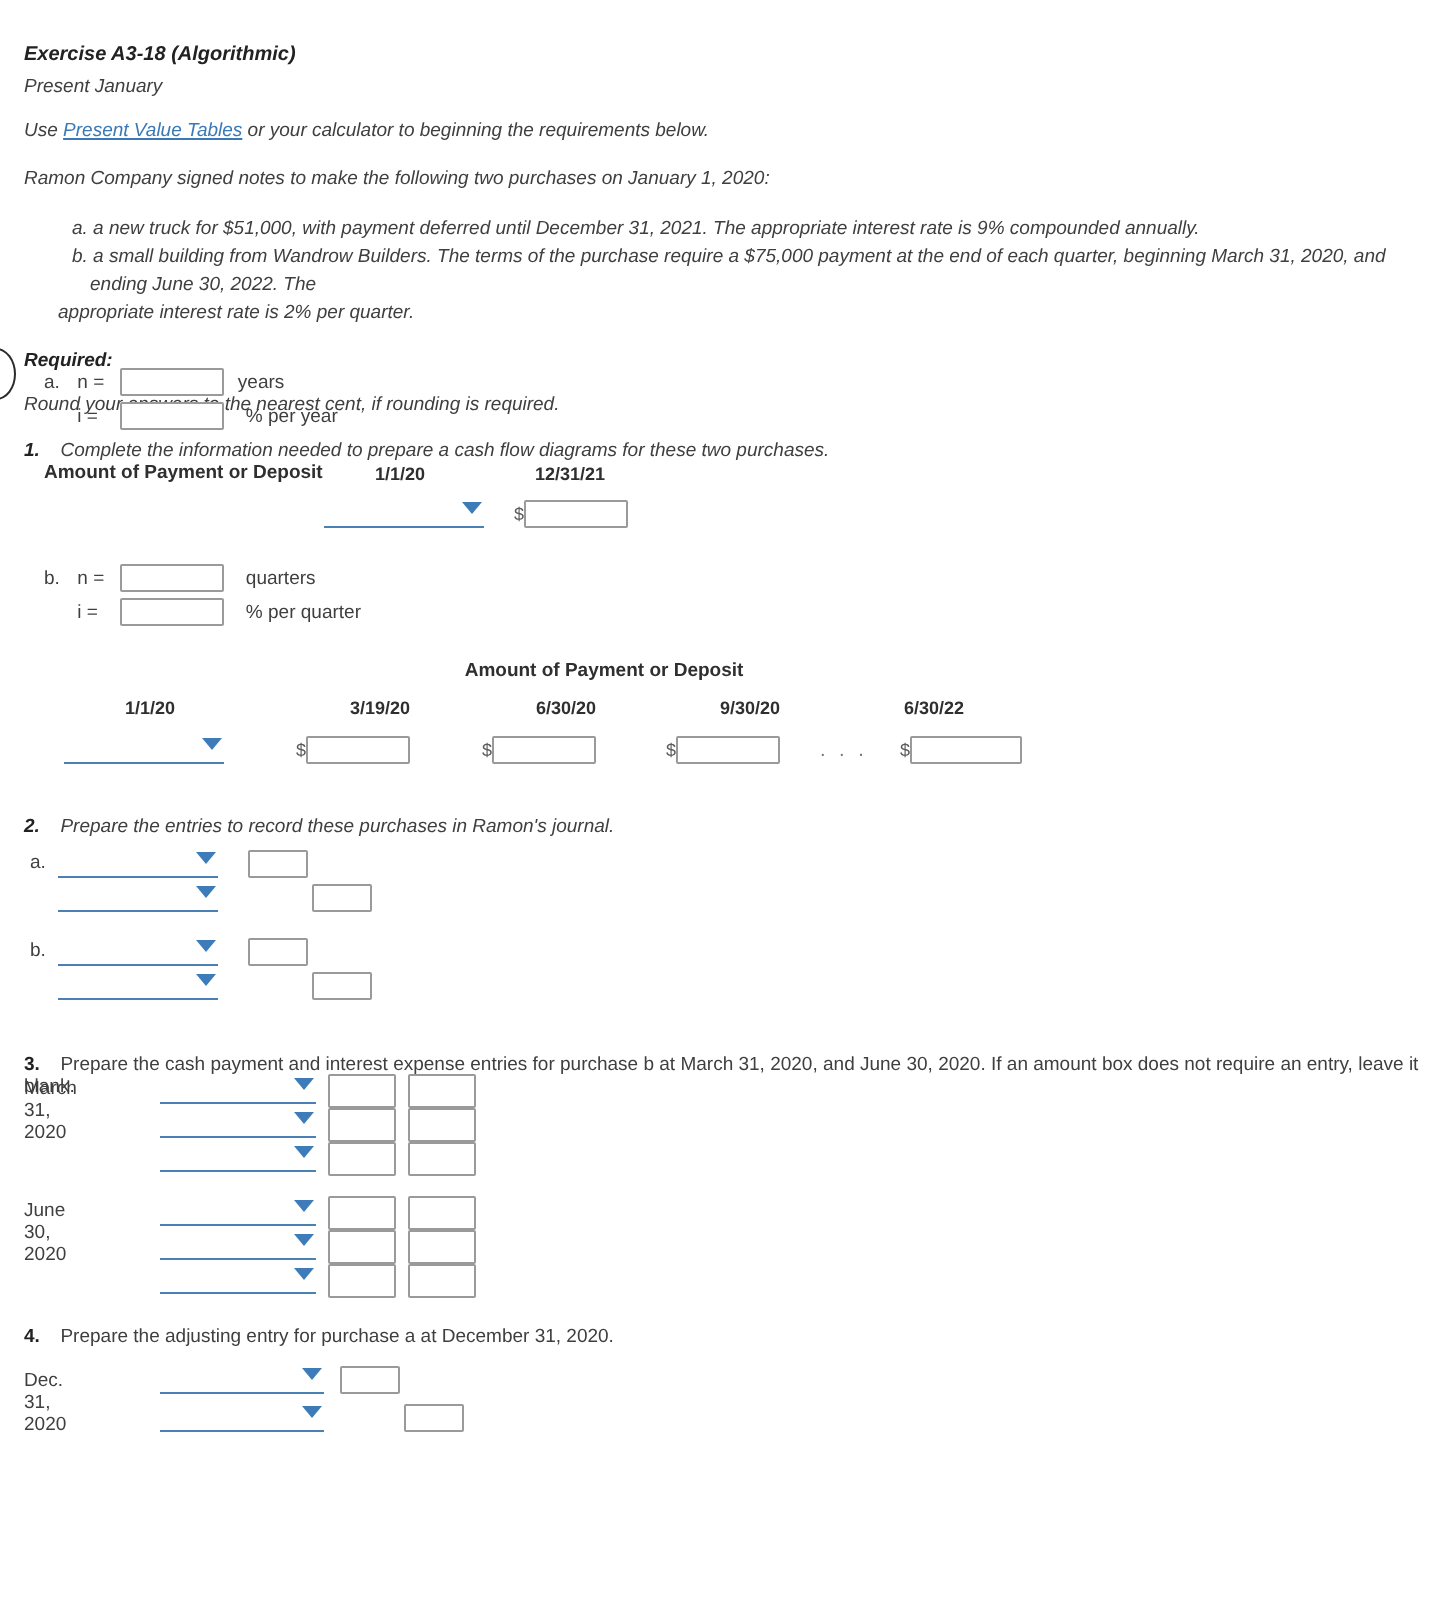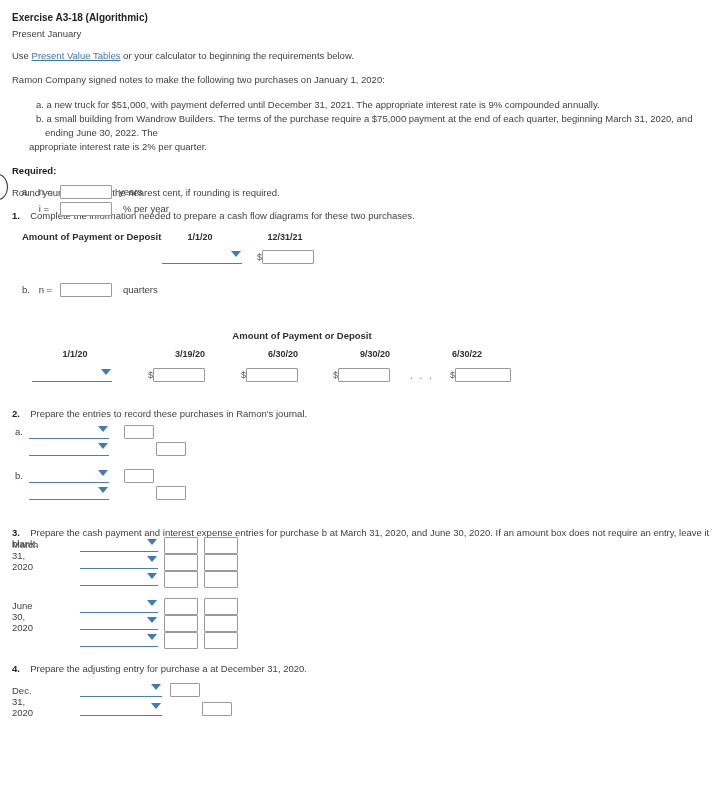--- a/index.html
+++ b/index.html
@@ -12,21 +12,21 @@
     width: 720px;
     height: 802px;
     position: relative;
     font-family: "Liberation Sans", sans-serif;
     font-size: 9.5px;
     color: #3f3f3f;
     overflow: hidden;
   }
 
   
-  .wrap { padding: 12px 12px 0 12px; }
+  .wrap { padding: 22px 12px 0 12px; font-style: italic; }
   .ttl {
     font-weight: bold;
     font-size: 10px;
     color: #222;
     margin: 0 0 5px 0;
   }
   .sub { margin: 0 0 11px 0; font-size: 9.5px; color: #3f3f3f; }
   .para { margin: 0 0 11px 0; font-size: 9.5px; color: #3f3f3f; line-height: 1.35; }
   .lnk { color: #3a79b8; }
   .req { font-weight: bold; color: #222; margin: 0 0 11px 0; font-size: 9.5px; }
@@ -162,20 +162,26 @@
   </div>
 </div>
 
 <div class="abs" style="left:22px; top:281px;">
   <div style="height:17px; line-height:17px;">
     <span class="lbl" style="display:inline-block;width:14px;">b.</span>
     <span class="lbl" style="display:inline-block;width:19px;">n =</span>
     <span class="tb w52"></span>
     <span class="lbl" style="margin-left:8px;">quarters</span>
   </div>
+  <div style="height:17px; line-height:17px;">
+    <span style="display:inline-block;width:14px;"></span>
+    <span class="lbl" style="display:inline-block;width:19px;">i =</span>
+    <span class="tb w52"></span>
+    <span class="lbl" style="margin-left:8px;">% per quarter</span>
+  </div>
 </div>
 
 <div class="abs" style="left:0px; top:330px; width:720px;">
   <div style="position:relative; height:14px;">
     <span class="hdr-b" style="position:absolute; left:222px; top:0; width:160px; text-align:center;">Amount of Payment or Deposit</span>
   </div>
   <div style="position:relative; height:14px; margin-top:5px;">
     <span class="date-b" style="position:absolute; left:40px;  width:70px;">1/1/20</span>
     <span class="date-b" style="position:absolute; left:155px; width:70px;">3/19/20</span>
     <span class="date-b" style="position:absolute; left:248px; width:70px;">6/30/20</span>
@@ -196,21 +202,21 @@
     <span style="position:absolute; left:333px; top:1px;">
       <span class="dollar">$</span><span class="tb w52"></span>
     </span>
     <span class="dots" style="position:absolute; left:410px; top:3px;">. . .</span>
     <span style="position:absolute; left:450px; top:1px;">
       <span class="dollar">$</span><span class="tb w56"></span>
     </span>
   </div>
 </div>
 
-<div class="abs" style="left:12px; top:408px; width:700px;">
+<div class="abs" style="left:12px; top:408px; width:700px;font-style:italic;">
   <div class="numq">
     <b>2.</b>
     <span style="display:inline-block;width:5px"></span>
     <span>Prepare the entries to record these purchases in Ramon's journal.</span>
   </div>
 </div>
 
 <div class="abs" style="left:12px; top:424px;">
   <div style="position:relative; height:17px;">
     <span class="lbl" style="position:absolute; left:3px; top:2px;">a.</span>

